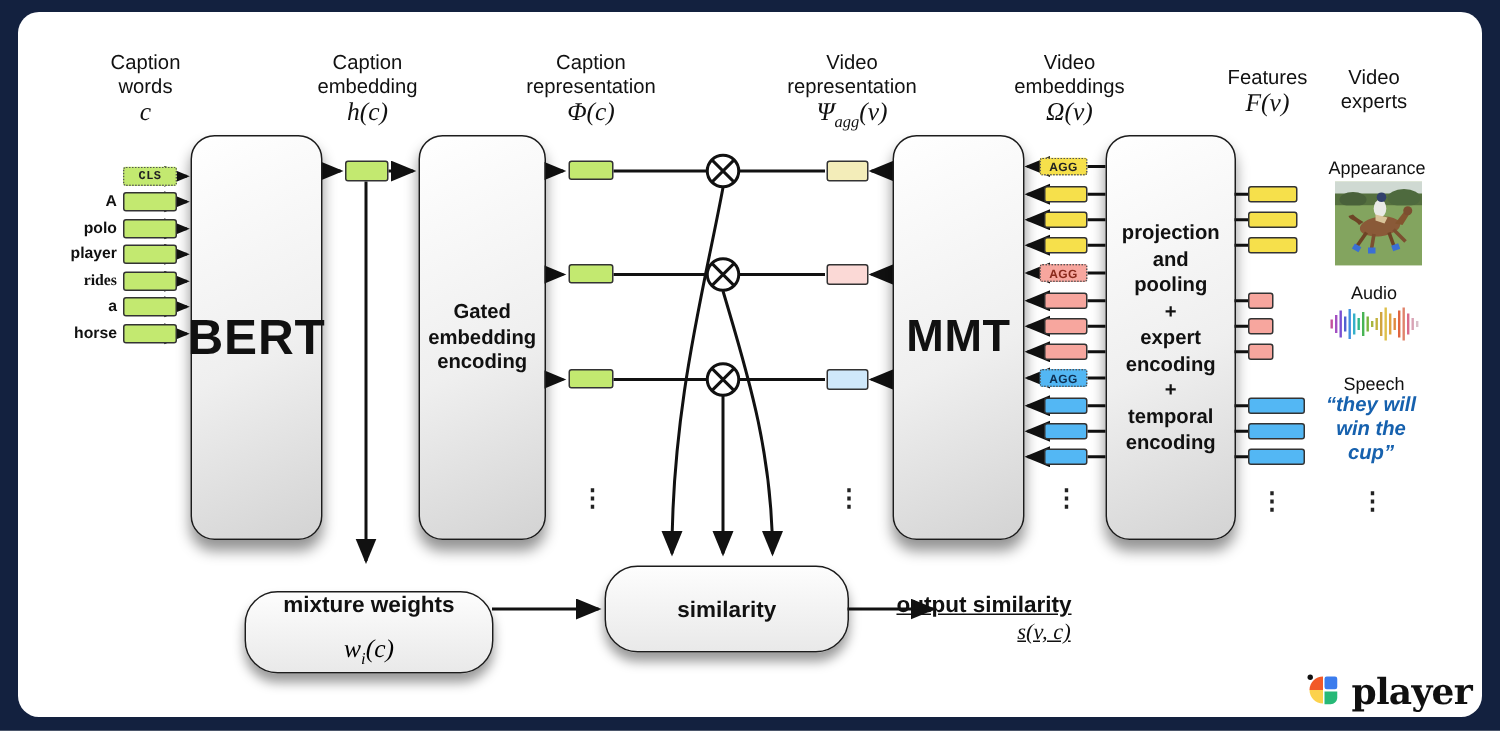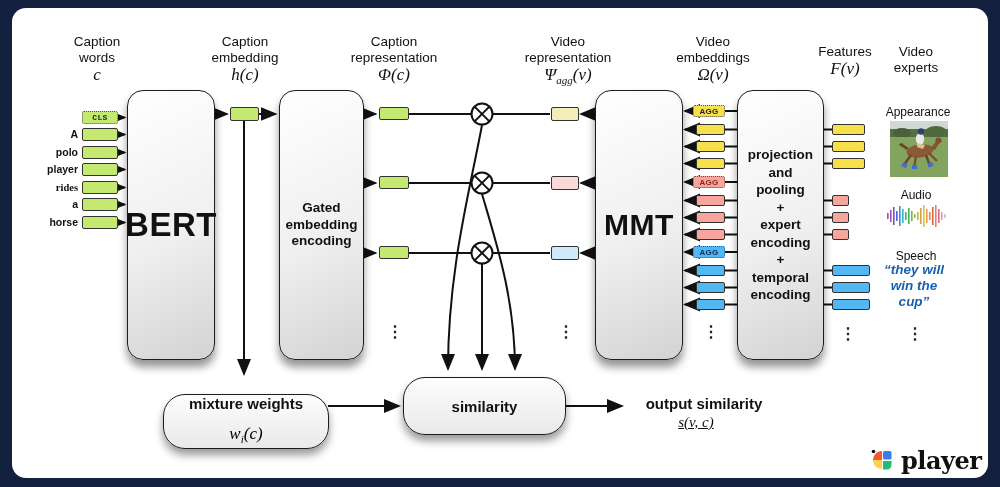--- a/index.html
+++ b/index.html
@@ -316,21 +316,21 @@
   <div class="ellip" style="left:848px;top:324px;">⋮</div>
   <div class="ellip" style="left:915px;top:324px;">⋮</div>
 
   <div class="rbox" style="left:163px;top:394px;width:164px;height:53px;justify-content:space-between;">
     <div class="t">mixture weights</div>
     <div class="math"><span>w</span><sub>i</sub><span>(c)</span></div>
   </div>
   <div class="rbox" style="left:403px;top:377px;width:161px;height:56px;">
     <div class="t">similarity</div>
   </div>
-  <div class="out-title" style="left:704px;top:395px;">output similarity</div>
+  <div class="out-title" style="left:656px;top:395px;text-decoration:underline;">output similarity</div>
   <div class="out-title math" style="left:696px;top:413px;font-weight:normal;text-decoration:underline;">s(v, c)</div>
 
   <svg class="abs" style="left:869px;top:447px;" width="26" height="26" viewBox="0 0 26 26">
     <path d="M4,13 C4,8 8,4 13,4 L13,13 Z" fill="var(--c-towhee_orange,#f25a28)"></path>
     <path d="M4,13 L13,13 L13,22 C8,22 4,18 4,13 Z" fill="var(--c-towhee_yellow,#fcd24c)"></path>
     <rect x="14" y="4" width="8.5" height="8.5" rx="1.5" fill="var(--c-towhee_blue,#3b7ced)"></rect>
     <path d="M14,14 L22.5,14 L22.5,18 C22.5,20.5 20.5,22.5 18,22.5 L14,22.5 Z" fill="var(--c-towhee_green,#27b977)"></path>
     <circle cx="4.5" cy="4.5" r="1.8" fill="#111"></circle>
   </svg>
   <div class="logo-text" style="left:901px;top:446px;">player</div>

